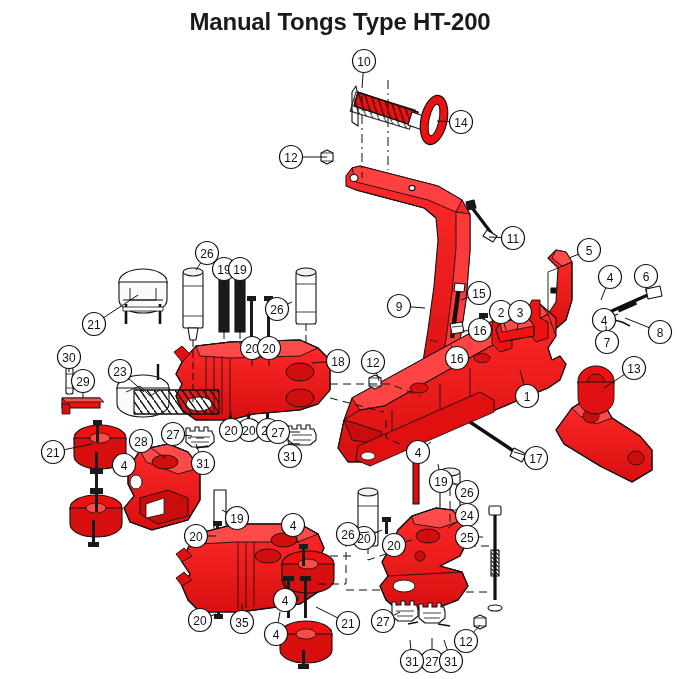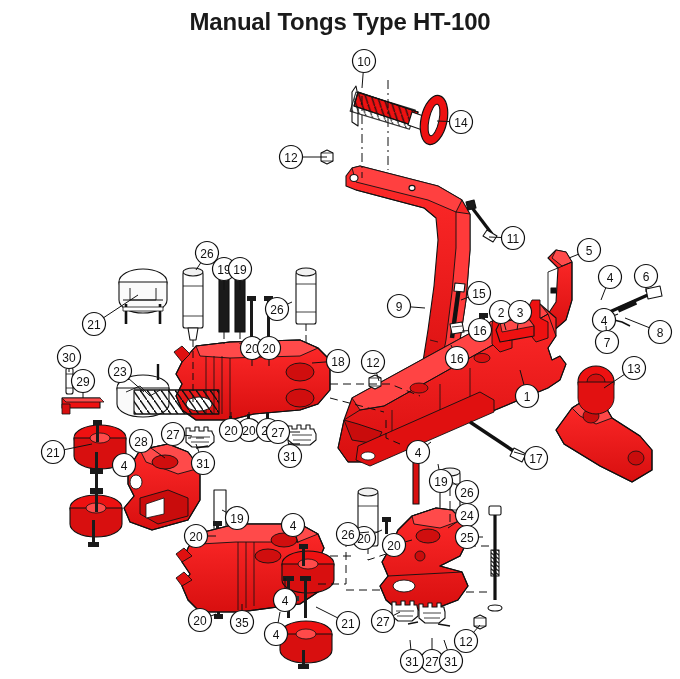--- a/index.html
+++ b/index.html
@@ -14,21 +14,21 @@
   .cal text{font-family:"Liberation Sans",sans-serif;font-size:12px;
             fill:#111;text-anchor:middle;dominant-baseline:central;}
   .cal circle{fill:#ffffff;stroke:#111;stroke-width:1.2;}
   .cal line{stroke:#111;stroke-width:1;fill:none;}
 </style>
 </head>
 <body>
 
 <div id="stage">
 
-  <div id="title">Manual Tongs Type HT-100</div>
+  <div id="title">Manual Tongs Type HT-200</div>
 
   <svg id="art" viewBox="0 0 680 679">
     <defs>
       <linearGradient id="redLt" x1="0" y1="0" x2="0" y2="1">
         <stop offset="0" stop-color="#ff2a2a"></stop>
           <stop offset="1" stop-color="#d80f0f"></stop>
       </linearGradient>
       <pattern id="coil" width="7" height="10" patternUnits="userSpaceOnUse">
         <path d="M0 0 L7 10" stroke="#111" stroke-width="1.4" fill="none"></path>
       </pattern>

